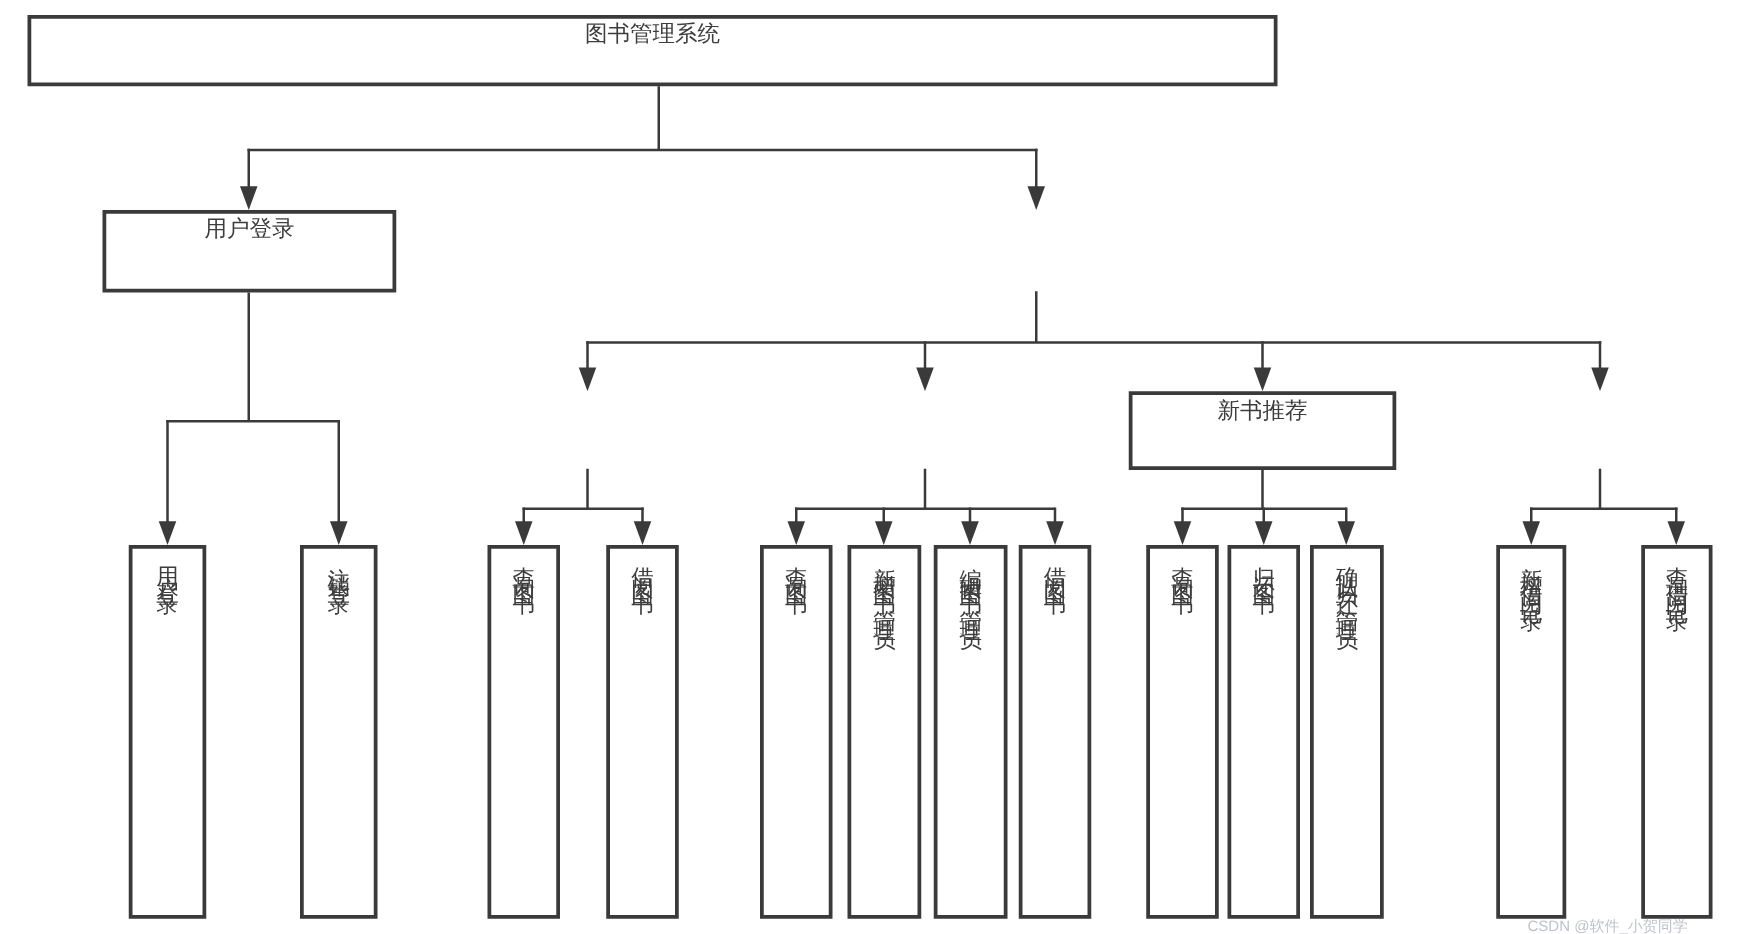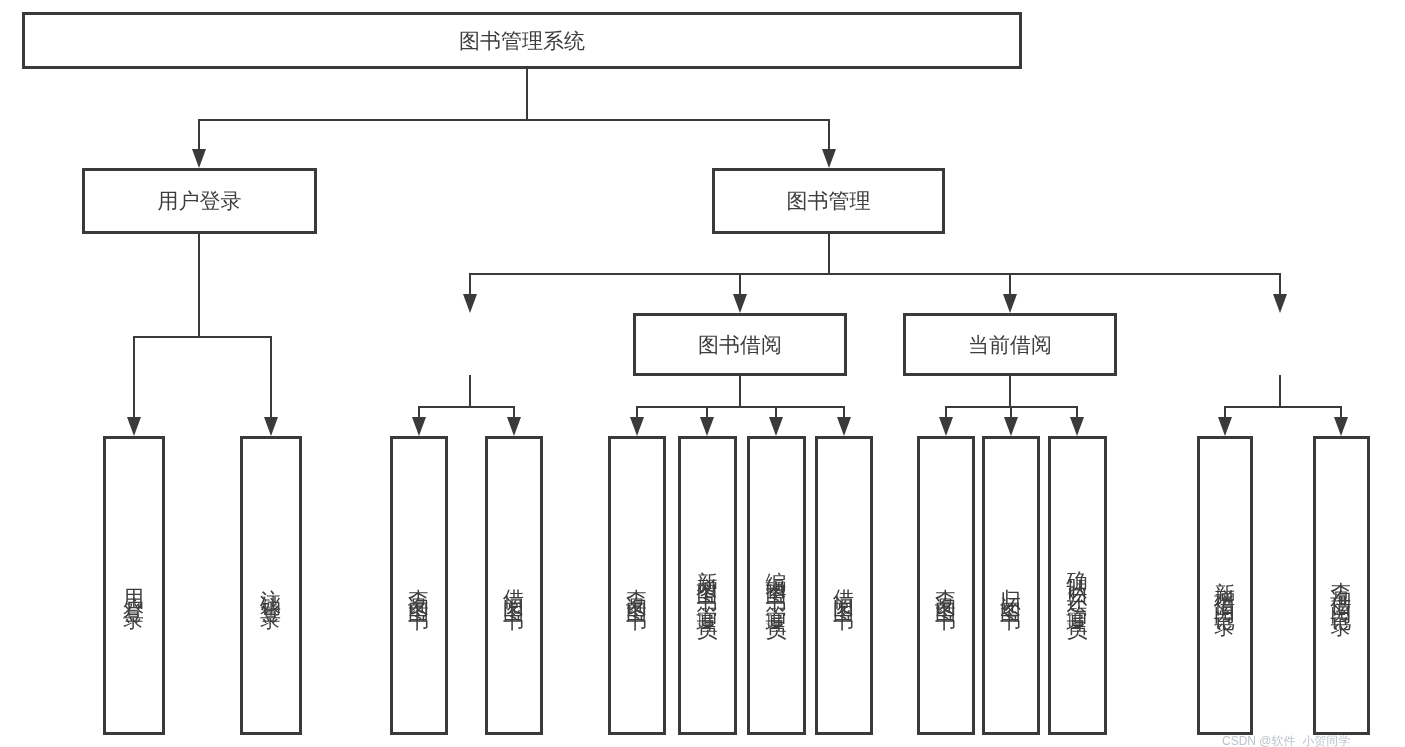--- a/index.html
+++ b/index.html
@@ -9,24 +9,24 @@
   html,body{margin:0;padding:0;background:#ffffff;}
   body{font-family:"Liberation Sans","DejaVu Sans",sans-serif;}
   .canvas{position:relative;width:1405px;height:747px;background:#ffffff;overflow:hidden;}
 
   .box{
     position:absolute;
     background:#ffffff;
     border:3px solid var(--line);
     box-sizing:border-box;
     display:flex;
-    align-items:center;
+    align-items:flex-start;
     justify-content:center;
     color:var(--text);
-    font-size:21px;
+    font-size:18px;
     z-index:2;
   }
   .v .vtext{
     writing-mode:vertical-rl;
     text-orientation:mixed;
     letter-spacing:7px;
     line-height:1;
   }
   .vl{position:absolute;width:2px;background:var(--line);z-index:1;}
   .hl{position:absolute;height:2px;background:var(--line);z-index:1;}
@@ -52,29 +52,23 @@
 
 <div class="canvas">
 
   <div class="box" style="left:22px;top:12px;width:1000px;height:57px">
     <span>图书管理系统</span>
   </div>
 
   <div class="box" style="left:82px;top:168px;width:235px;height:66px">
     <span>用户登录</span>
   </div>
-  <div class="box" style="left:712px;top:168px;width:233px;height:66px">
-    <span>图书管理</span>
-  </div>
 
-  <div class="box" style="left:633px;top:313px;width:214px;height:63px">
-    <span>图书借阅</span>
-  </div>
   <div class="box" style="left:903px;top:313px;width:214px;height:63px">
-    <span>当前借阅</span>
+    <span>新书推荐</span>
   </div>
 
   <div class="box v" style="left:103px;top:436px;width:62px;height:299px">
     <span class="vtext">用户登录</span>
   </div>
   <div class="box v" style="left:240px;top:436px;width:62px;height:299px">
     <span class="vtext">注销登录</span>
   </div>
 
   <div class="box v" style="left:390px;top:436px;width:58px;height:299px">

